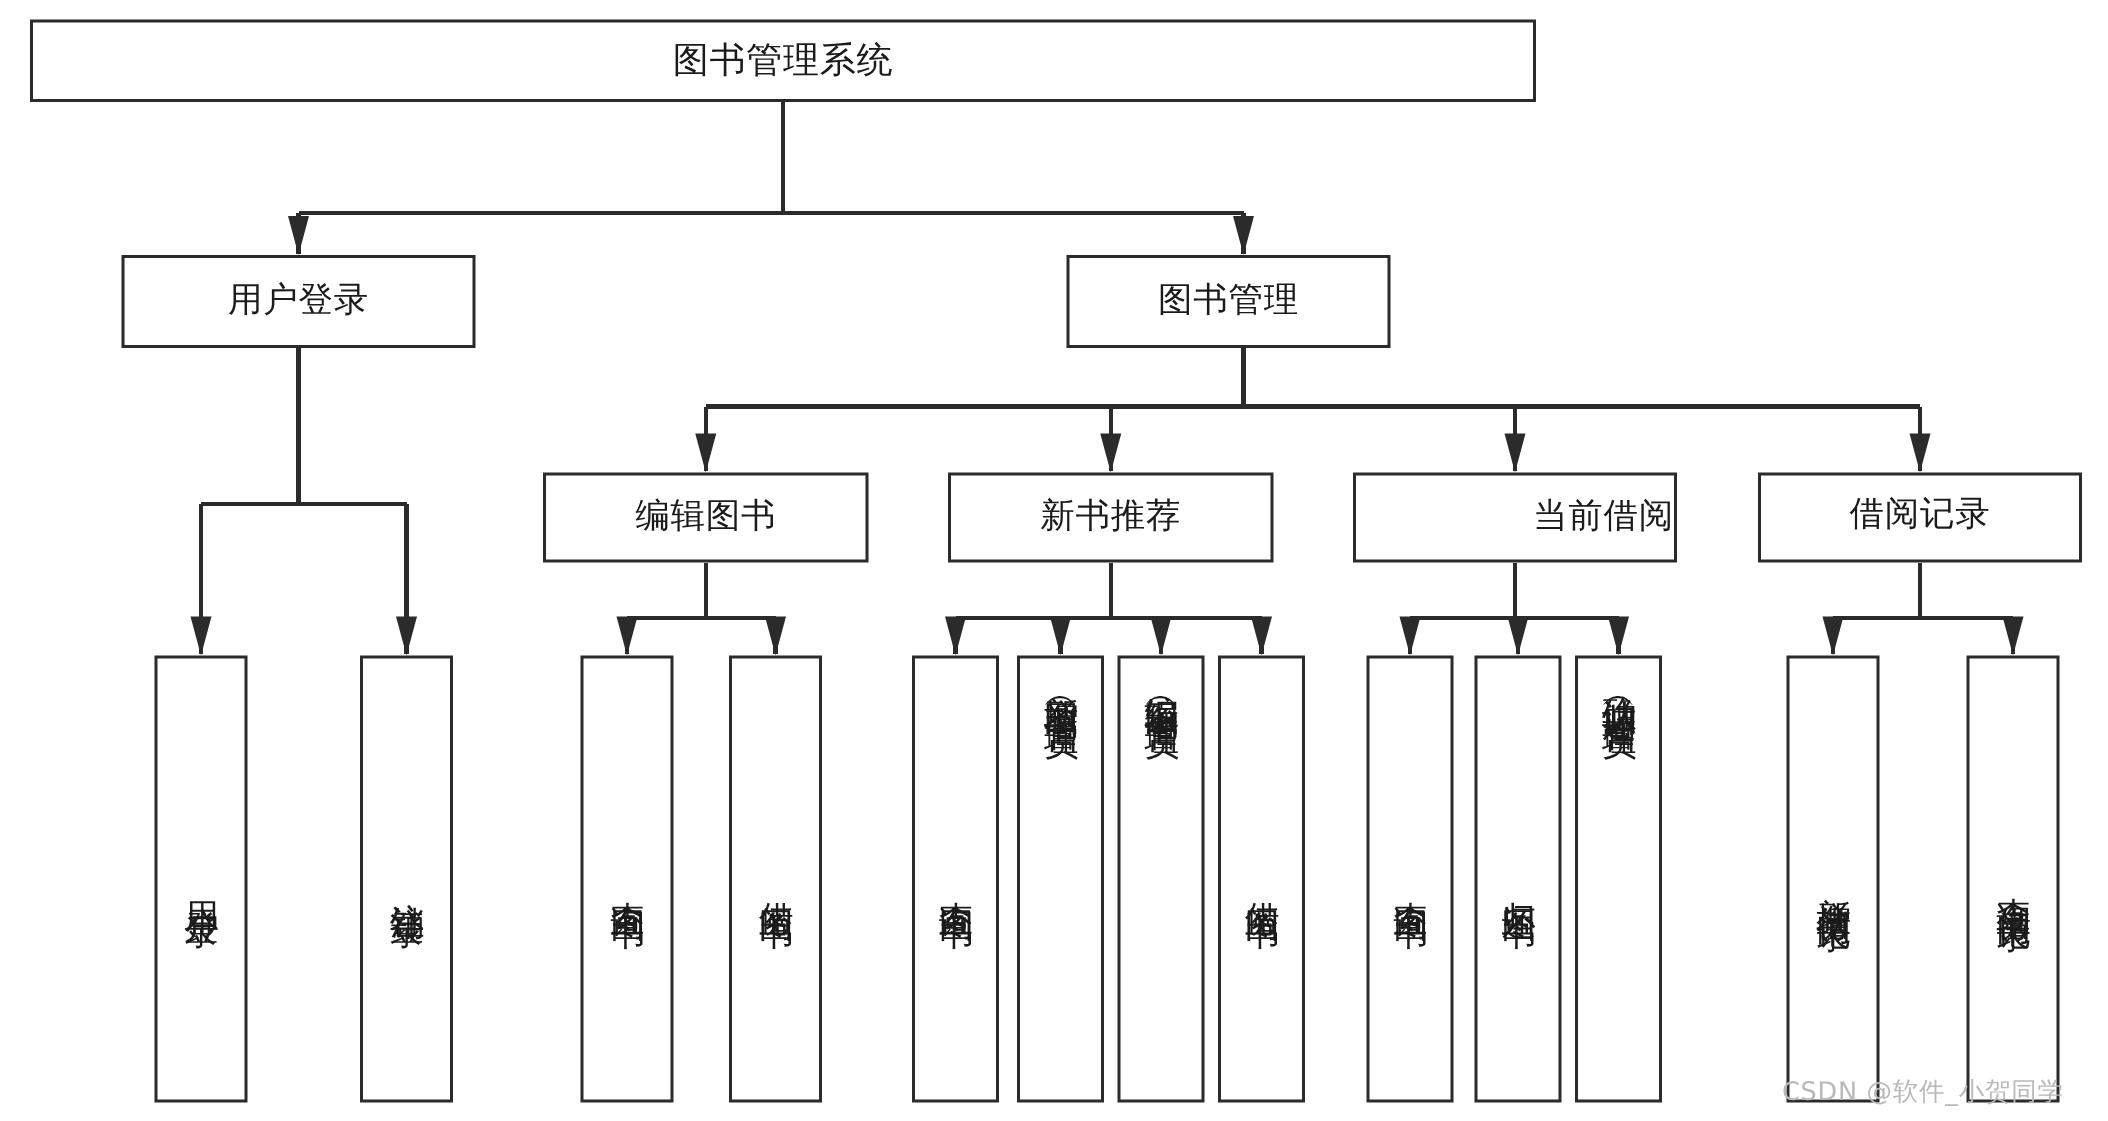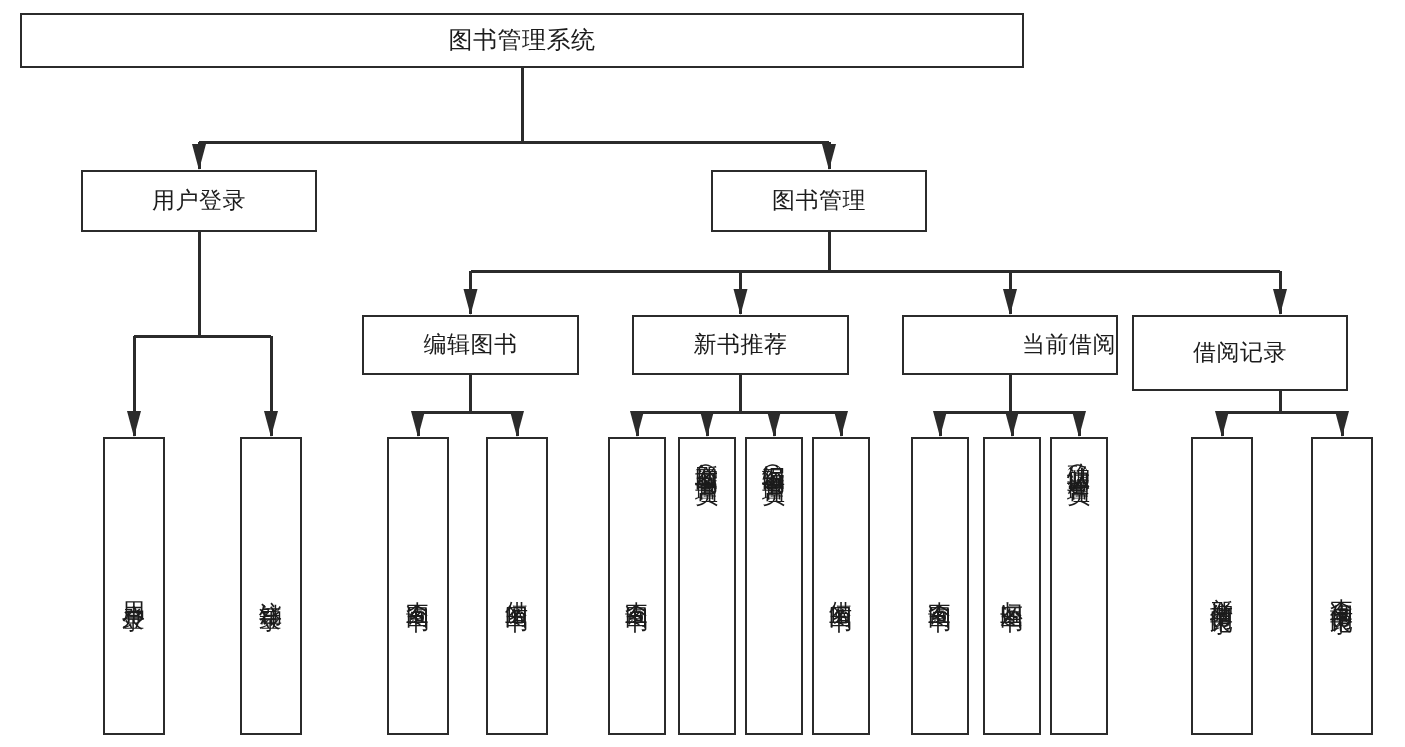--- a/index.html
+++ b/index.html
@@ -150,21 +150,21 @@
       </div>
       <div class="node horizontal" style="left: 362px; top: 315px; width: 217px; height: 60px;">
         <span class="label">编辑图书</span>
       </div>
       <div class="node horizontal" style="left: 632px; top: 315px; width: 217px; height: 60px;">
         <span class="label">新书推荐</span>
       </div>
       <div class="node horizontal" style="left: 902px; top: 315px; width: 216px; height: 60px; justify-content: flex-end;">
         <span class="label">当前借阅</span>
       </div>
-      <div class="node horizontal" style="left: 1132px; top: 315px; width: 216px; height: 76px;">
+      <div class="node horizontal" style="left: 1172px; top: 315px; width: 216px; height: 60px; font-family: Liberation Mono, monospace;">
         <span class="label">借阅记录</span>
       </div>
       <div class="node vertical mid" style="left: 103px; top: 437px; width: 62px; height: 298px;">
         <span class="label">用户登录</span>
       </div>
       <div class="node vertical mid" style="left: 240px; top: 437px; width: 62px; height: 298px;">
         <span class="label">注销登录</span>
       </div>
       <div class="node vertical mid" style="left: 387px; top: 437px; width: 62px; height: 298px;">
         <span class="label">查询图书</span>
@@ -194,14 +194,15 @@
         <span class="label">确认归还（管理员）</span>
       </div>
       <div class="node vertical mid" style="left: 1191px; top: 437px; width: 62px; height: 298px;">
         <span class="label">新增借阅记录</span>
       </div>
       <div class="node vertical mid" style="left: 1311px; top: 437px; width: 62px; height: 298px;">
         <span class="label">查询借阅记录</span>
       </div>
     </div>
 
+  <div id="watermark" style="left: 1188px; top: 716px;">CSDN @软件_小贺同学</div>
 
 </div>
 
 </body></html>

